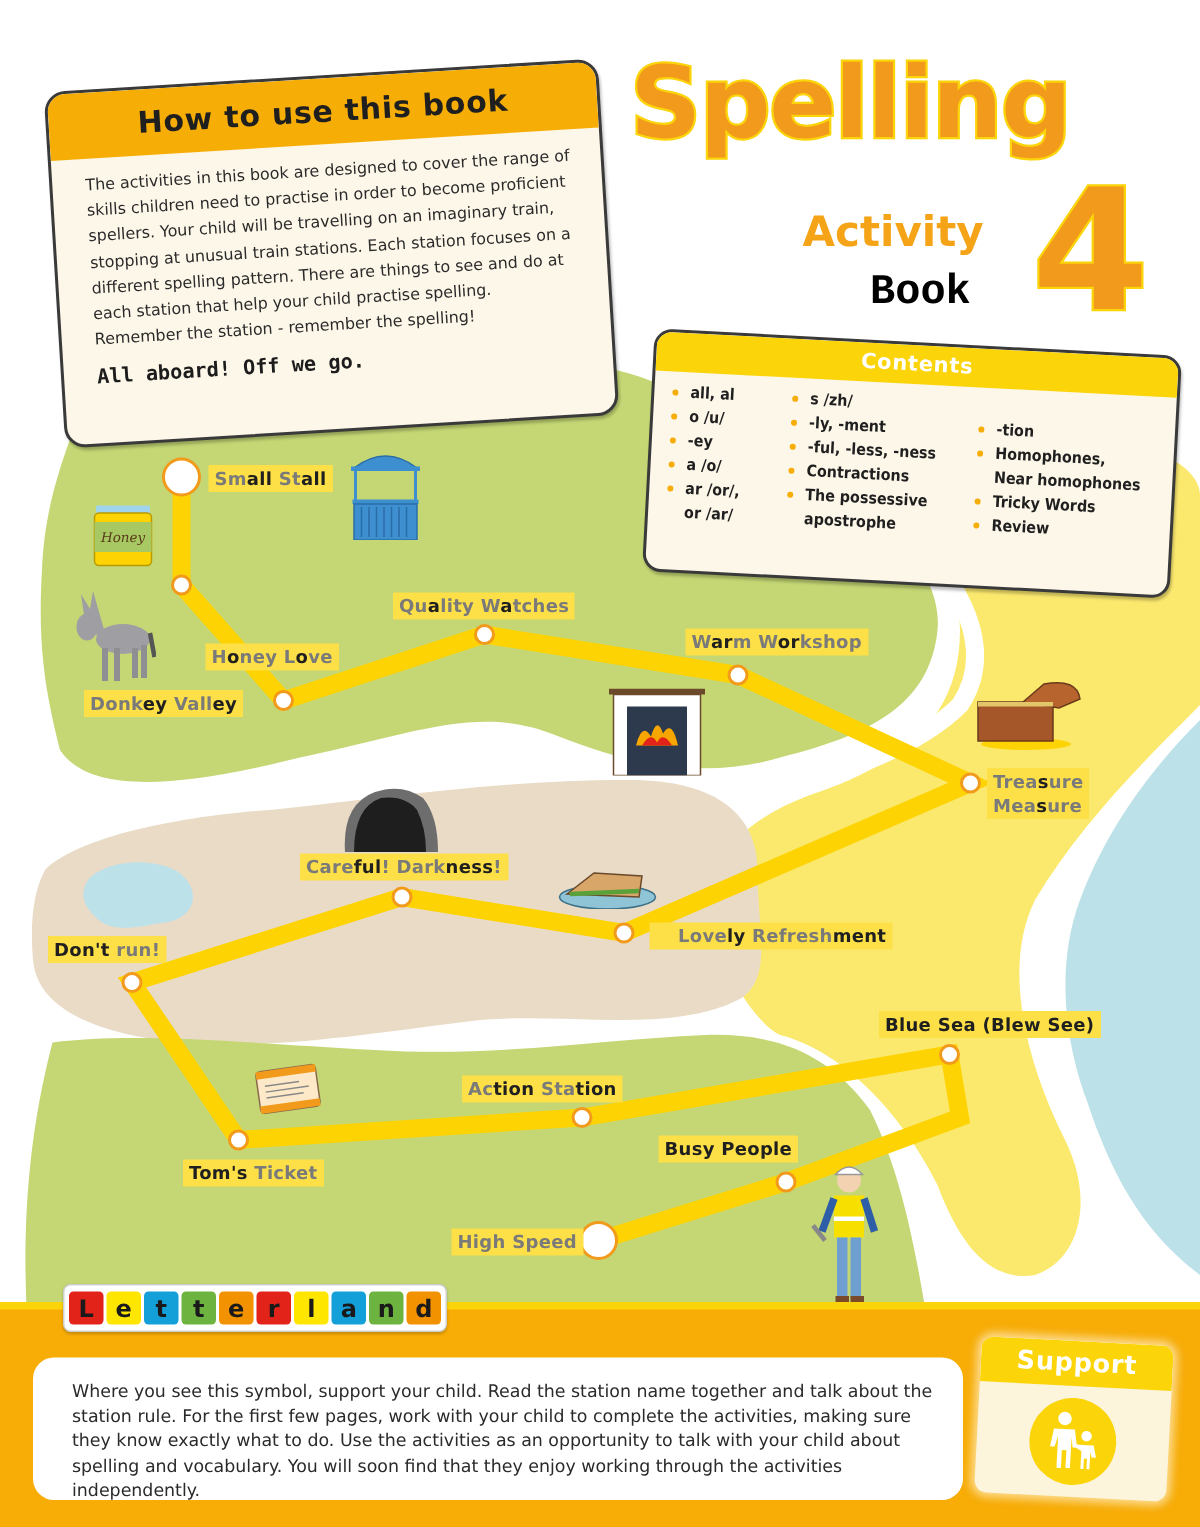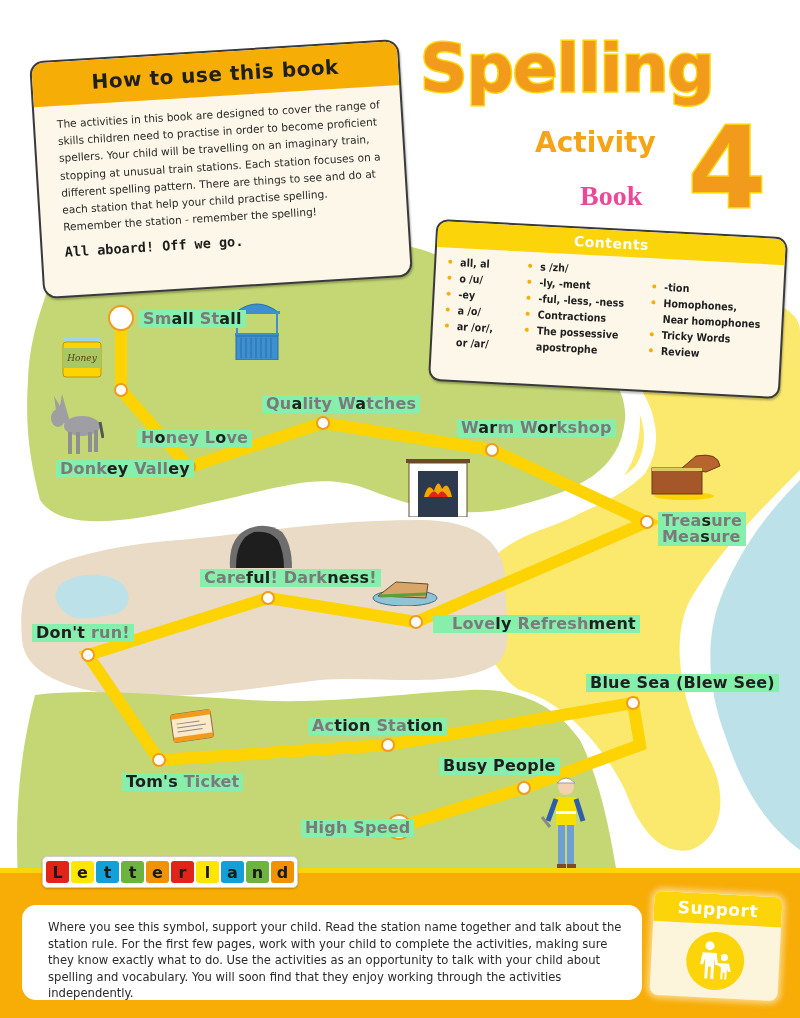--- a/index.html
+++ b/index.html
@@ -27,26 +27,26 @@
     padding: 8px 22px 0 22px; font-family: "DejaVu Sans Mono", monospace; font-weight: bold; font-size: 13.5px; color: #1c1c1c;
   }
 
   
   .title-spelling {
     position: absolute; left: 420px; top: 30px; font-family: "DejaVu Sans", sans-serif; font-weight: bold;
     font-size: 66px; color: #f29a1b; letter-spacing: -1px;
     -webkit-text-stroke: 3px #fbd40a; paint-order: stroke fill;
   }
   .title-activity {
-    position: absolute; left: 535px; top: 126px; font-family: "DejaVu Sans", sans-serif; font-weight: bold;
+    position: absolute; left: 535px; top: 138px; font-family: "DejaVu Sans", sans-serif; font-weight: bold;
     font-size: 28px; color: #f5a317;
   }
   .title-book {
-    position: absolute; left: 580px; top: 180px; font-family: Liberation Serif, serif; font-weight: bold;
-    font-size: 28px; color: #ec4899;
+    position: absolute; left: 580px; top: 180px; font-family: Liberation Mono, monospace; font-weight: bold;
+    font-size: 28px; color: #000000;
   }
   .title-number {
     position: absolute; left: 688px; top: 112px; font-family: "DejaVu Sans", sans-serif; font-weight: bold;
     font-size: 112px; line-height: 112px; color: #f29a1b;
     -webkit-text-stroke: 3px #fbd40a; paint-order: stroke fill;
   }
 
   
   .contents {
     position: absolute; left: 432px; top: 228px; width: 352px; height: 162px;
@@ -64,22 +64,22 @@
   .contents-col li.cont { list-style: none; }
   .contents-col li.bullet::before {
     content: ""; position: absolute; left: 2px; top: 6px; width: 4px; height: 4px; border-radius: 50%; background: #f6ae07;
   }
   .col1 { width: 82px; }
   .col2 { width: 128px; }
   .col3 { width: 130px; margin-top: 14px; }
 
   
   .station-label {
-    position: absolute; background: #86efac; padding: 1px 4px; font-family: "DejaVu Sans", sans-serif;
-    font-weight: bold; font-size: 16px; color: #7a7a7a; white-space: nowrap; line-height: 16px; letter-spacing: 0.2px;
+    position: absolute; background: #fde047; padding: 1px 4px; font-family: "DejaVu Sans", sans-serif;
+    font-weight: bold; font-size: 12px; color: #7a7a7a; white-space: nowrap; line-height: 16px; letter-spacing: 0.2px;
   }
   .station-label .hl { color: #1f1f1f; }
   .station-dot {
     position: absolute; width: 14px; height: 14px; border-radius: 50%; background: #ffffff; border: 2px solid #f29a1b;
     transform: translate(-50%, -50%);
   }
   .station-dot.big { width: 26px; height: 26px; }
 
   
   .bottom-band { position: absolute; left: 0; top: 872px; width: 800px; height: 146px; background: #f7ac06; }

